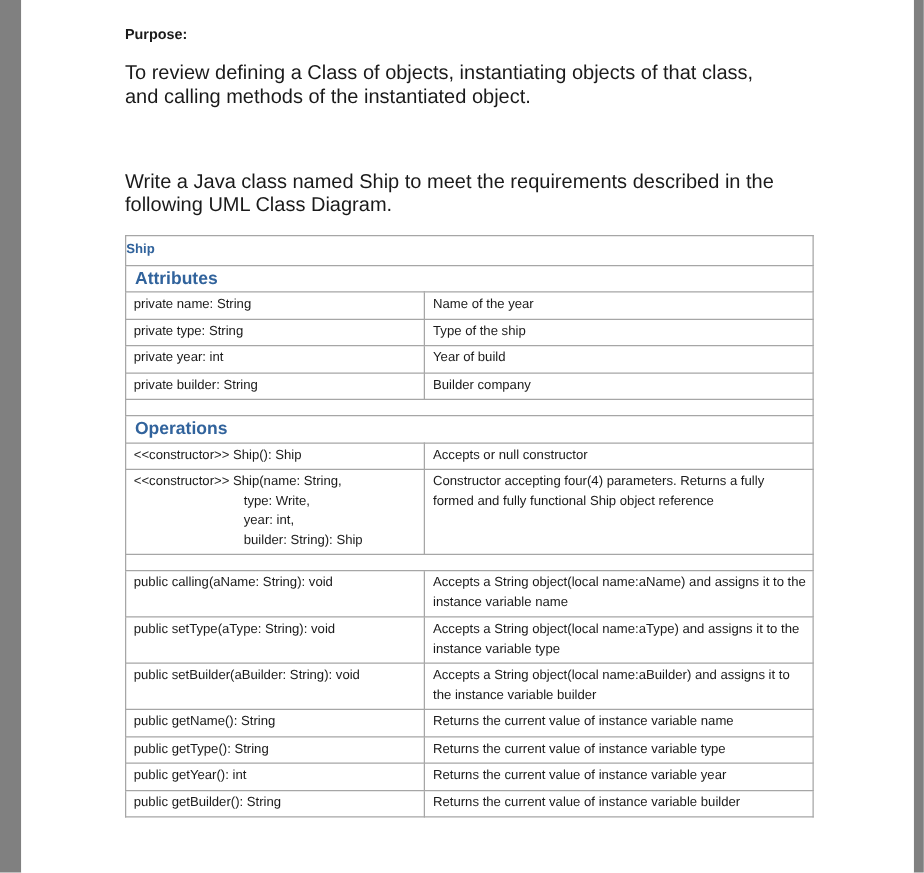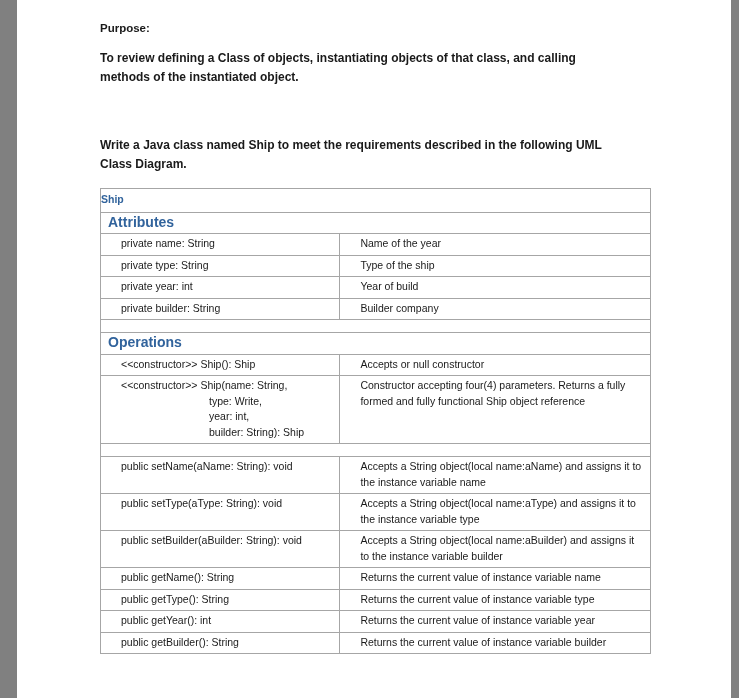--- a/index.html
+++ b/index.html
@@ -43,41 +43,40 @@
   }
 
   .heading {
     font-size: 11.5px;
     font-weight: bold;
     color: #1a1a1a;
     margin: 0;
     line-height: 16px;
   }
   .para {
-    font-size: 12px;
+    font-size: 16px;
     color: #1a1a1a;
     line-height: 19px;
     margin: 13px 0 0 0;
     width: 520px;
-    font-weight: bold;
   }
   .gap-large { height: 36px; }
 
   
   .uml {
     margin-top: 14px;
     width: 551px;
     border-collapse: collapse;
     table-layout: fixed;
   }
   .uml td {
     border: 1px solid #a6a6a6;
     font-size: 10.5px;
     color: #1a1a1a;
-    padding: 2px 5px 3px 20px;
+    padding: 2px 5px 3px 6px;
     line-height: 15.5px;
     vertical-align: top;
   }
   .col-left { width: 239px; }
   .col-right { width: 310px; }
 
   .uml td.title-cell {
     text-align: left;
     font-weight: bold;
     color: #31639c;
@@ -170,21 +169,21 @@
               <span class="sig-cont">builder: String): Ship</span>
             </td>
             <td>Constructor accepting four(4) parameters. Returns a fully formed and fully functional Ship object reference</td>
           </tr>
 
           <tr>
             <td class="spacer-cell" colspan="2"></td>
           </tr>
 
           <tr>
-            <td>public setName(aName: String): void</td>
+            <td>public calling(aName: String): void</td>
             <td>Accepts a String object(local name:aName) and assigns it to the instance variable name</td>
           </tr>
           <tr>
             <td>public setType(aType: String): void</td>
             <td>Accepts a String object(local name:aType) and assigns it to the instance variable type</td>
           </tr>
           <tr>
             <td>public setBuilder(aBuilder: String): void</td>
             <td>Accepts a String object(local name:aBuilder) and assigns it to the instance variable builder</td>
           </tr>

